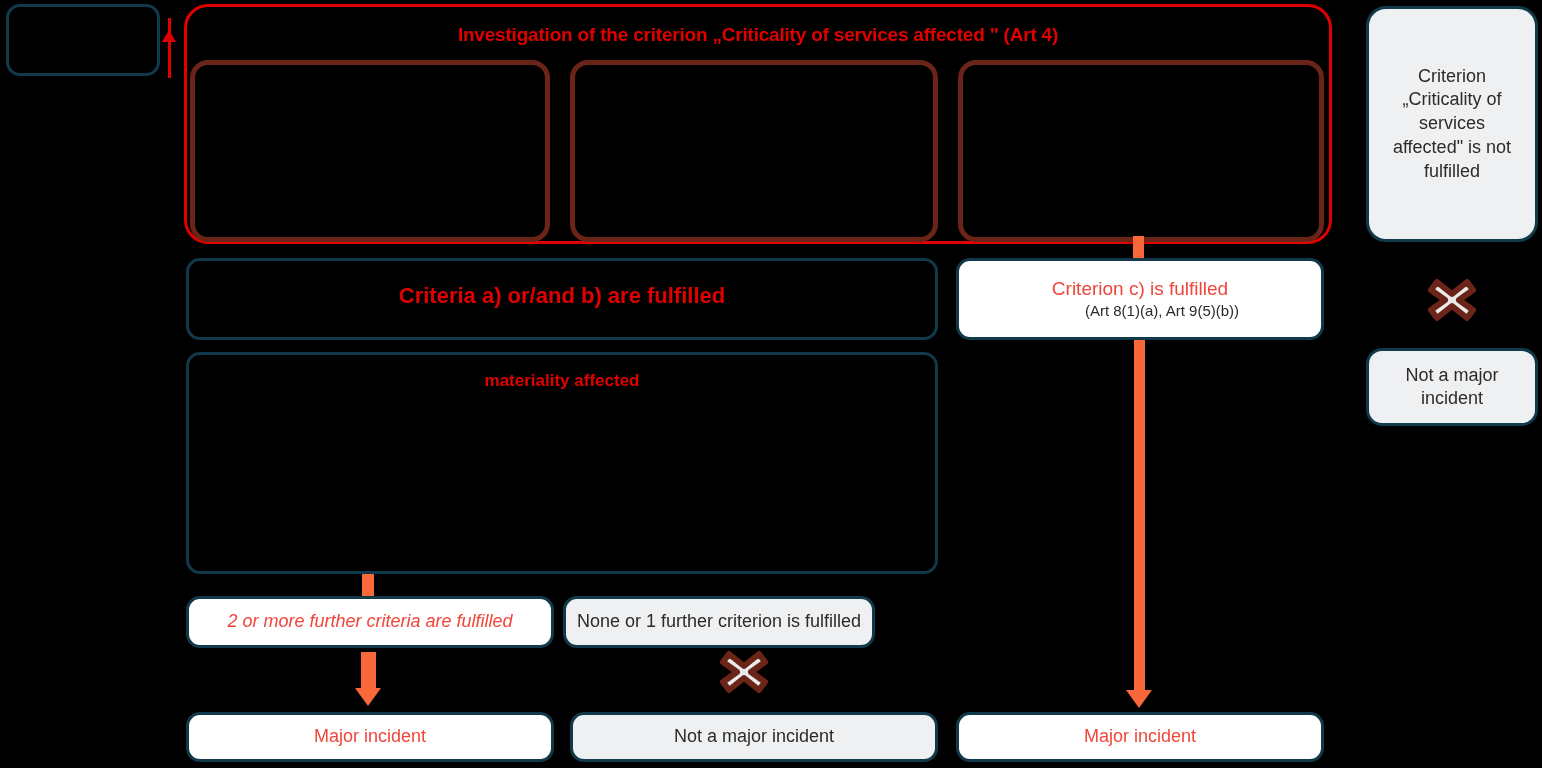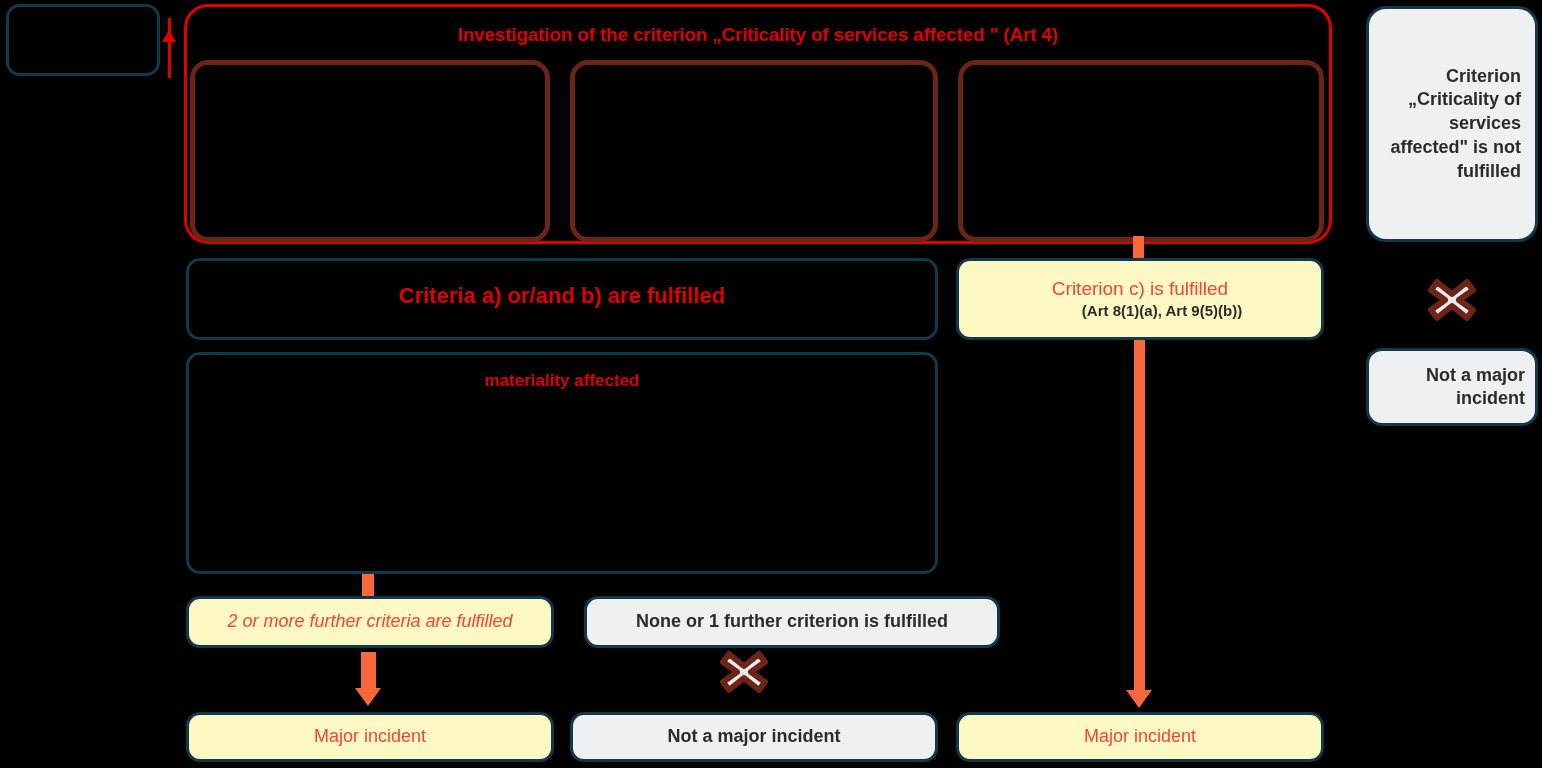--- a/index.html
+++ b/index.html
@@ -33,40 +33,40 @@
     justify-content: center;
     text-align: center;
     line-height: 1.22;
   }
   .box-teal {
     border: 3px solid #10394a;
     background: transparent;
   }
   .box-pink {
     border: 3px solid #10394a;
-    background: #fef9c3;
+    background: #ffffff;
   }
   .box-gray {
     border: 3px solid #10394a;
     background: #eff0f1;
   }
   .box-brown {
     border: 5px solid #6b2418;
     background: transparent;
     border-radius: 18px;
   }
   .box-red-outline {
     border: 3px solid #e00000;
     background: transparent;
     border-radius: 24px;
   }
 
   .txt-red        { color: #e00000; font-weight: bold; }
   .txt-red-plain  { color: #f0453a; font-weight: normal; }
-  .txt-dark       { color: #2b2b2b; font-weight: bold; text-align: right; }
+  .txt-dark       { color: #2b2b2b; font-weight: normal; }
 
   
   .arrow {
     position: absolute;
     background: #f9683a;
   }
   .arrow-head {
     position: absolute;
     width: 0; height: 0;
     border-left: 13px solid transparent;
@@ -138,21 +138,21 @@
   <div class="box box-teal" style="left:186px; top:352px; width:752px; height:222px; justify-content:flex-start;">
     <span class="txt-red" style="font-size:17px; margin-top:16px;">materiality affected</span>
   </div>
 
   <div class="dash" style="left:362px; top:574px; width:12px; height:22px;"></div>
 
   <div class="box box-pink" style="left:186px; top:596px; width:368px; height:52px;font-style:italic;">
     <span class="txt-red-plain" style="font-size:18px;">2 or more further criteria are fulfilled</span>
   </div>
 
-  <div class="box box-gray" style="left:584px; top:596px; width:416px; height:52px;">
+  <div class="box box-gray" style="left:563px; top:596px; width:312px; height:52px;">
     <span class="txt-dark" style="font-size:18px;">None or 1 further criterion is fulfilled</span>
   </div>
 
   <div class="arrow" style="left:361px; top:652px; width:15px; height:38px;"></div>
   <div class="arrow-head" style="left:355px; top:688px;"></div>
 
   <svg class="xmark" style="left:720px; top:650px;" viewBox="0 0 48 44">
     <path d="M9 4 L24 16 L39 4 L45 12 L31 22 L45 32 L39 40 L24 28 L9 40 L3 32 L17 22 L3 12 Z" fill="#eaeaea" stroke="#6b2418" stroke-width="6" stroke-linejoin="round"></path>
   </svg>
 

